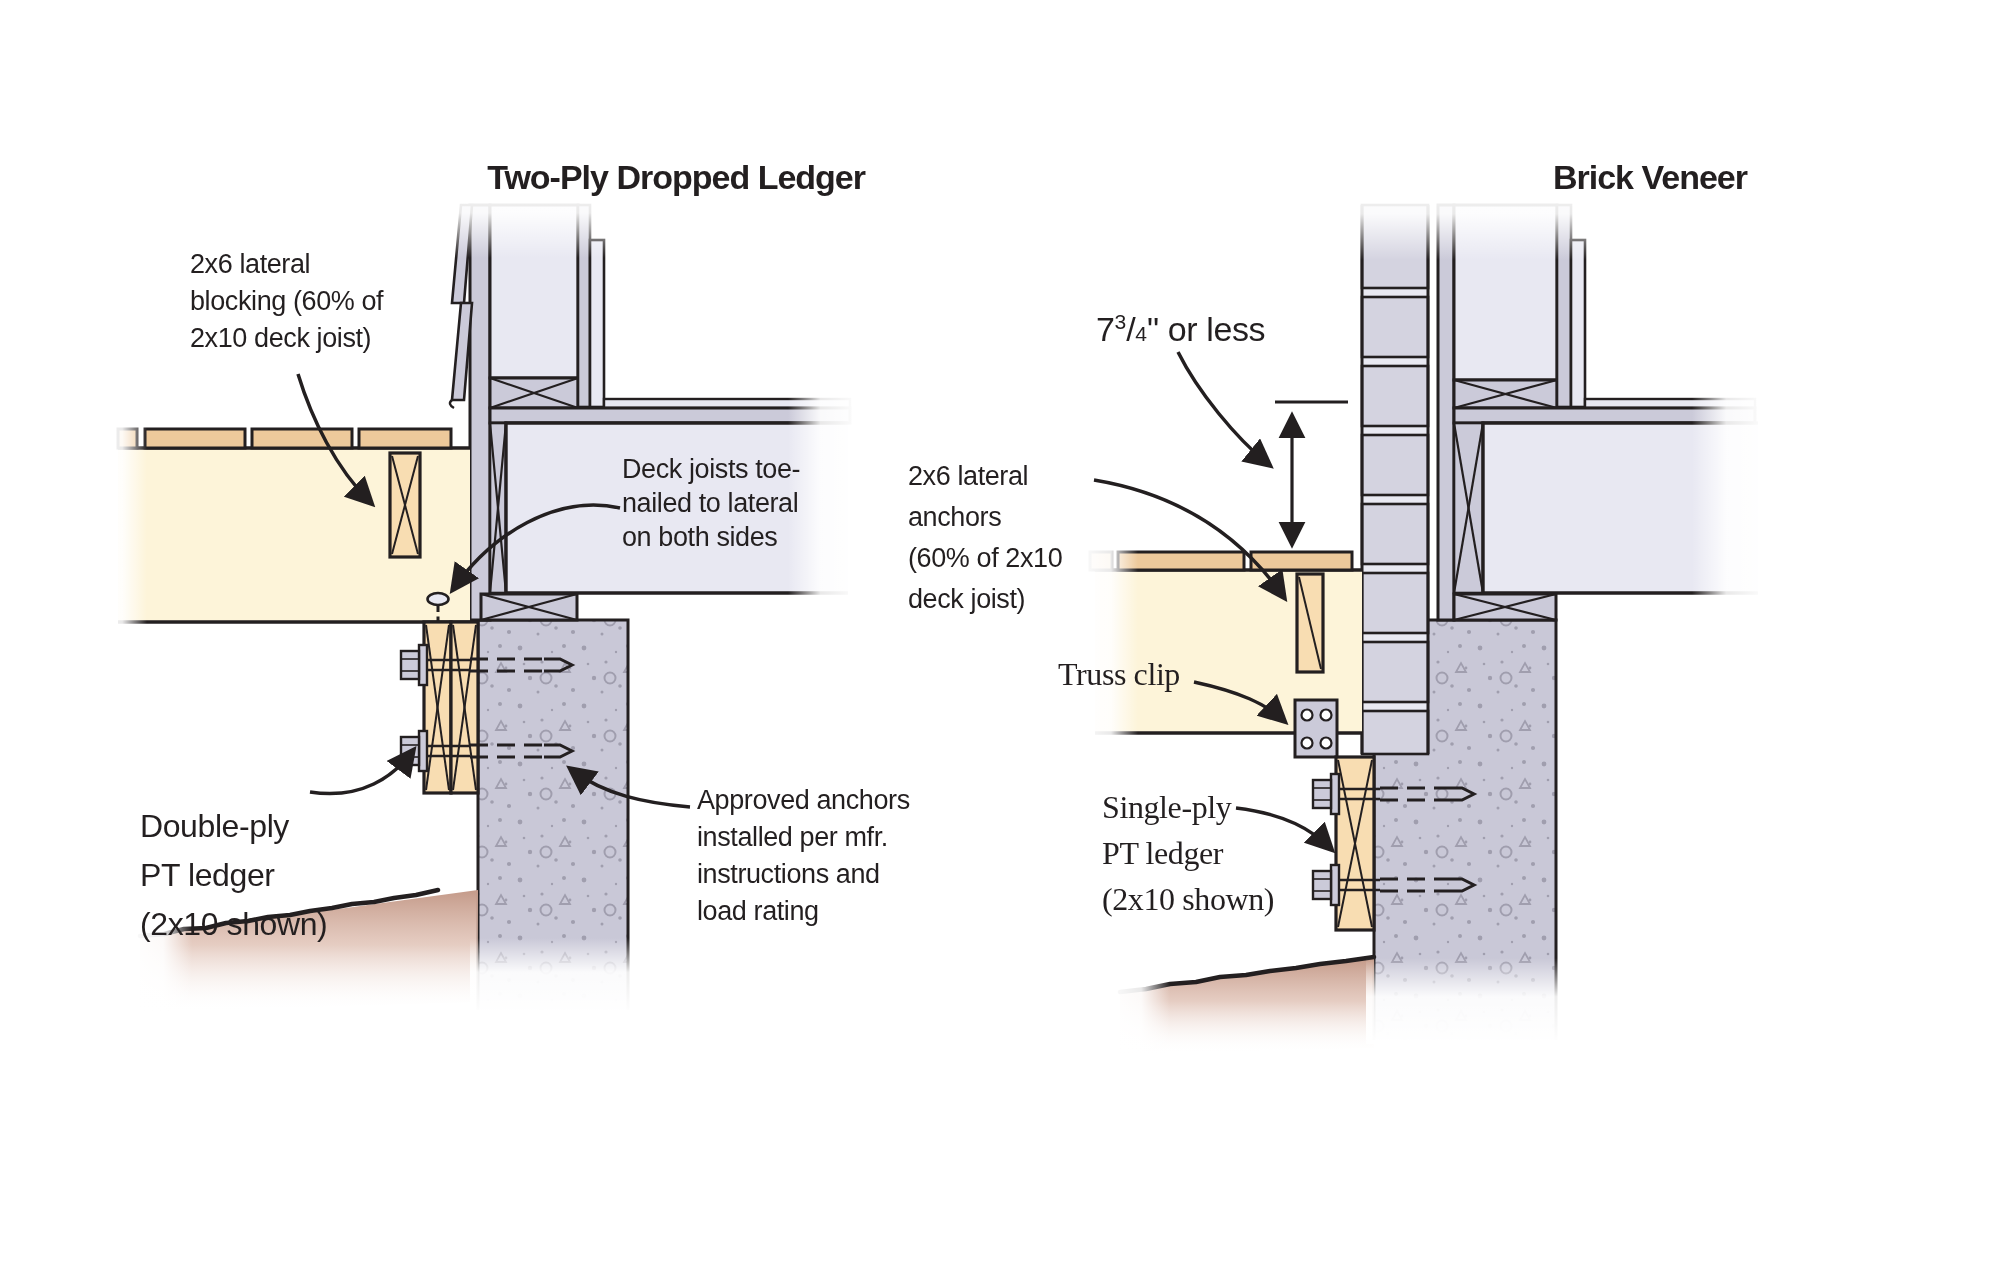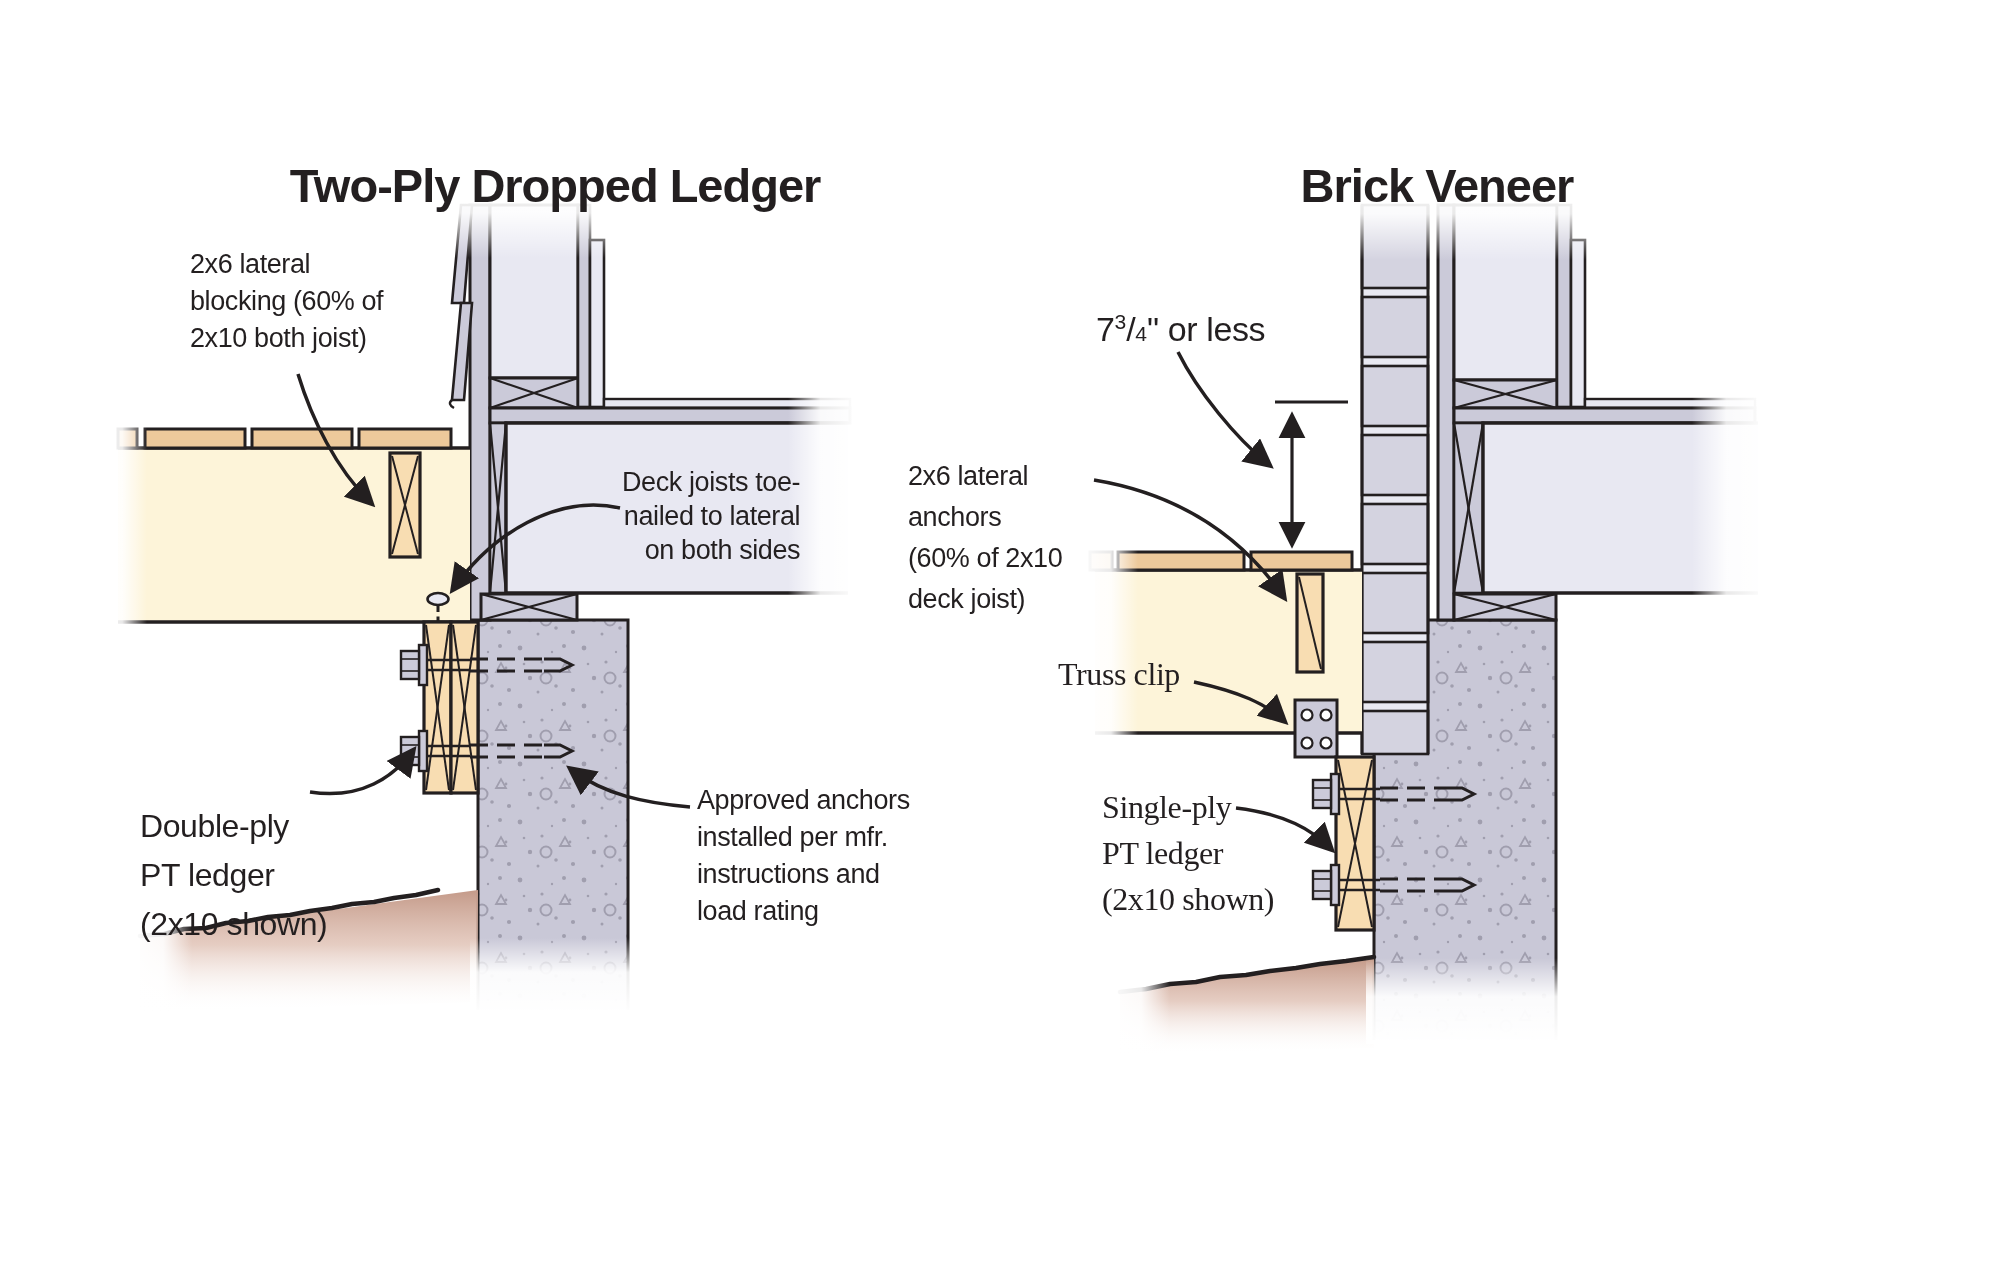--- a/index.html
+++ b/index.html
@@ -1,19 +1,19 @@
 <!DOCTYPE html>
 <html><head>
 <meta charset="utf-8">
 <style>
   html,body{margin:0;padding:0;background:#fff;}
   #canvas{position:relative;width:1999px;height:1265px;background:#fff;overflow:hidden;
           font-family:"Liberation Sans",sans-serif;color:#231f20;}
   #art{position:absolute;left:0;top:0;}
-  .title{position:absolute;width:620px;text-align:center;font-weight:bold;font-size:47px;
+  .title{position:absolute;width:620px;text-align:right;font-weight:bold;font-size:34px;
          letter-spacing:-1px;white-space:nowrap;}
   .label{position:absolute;font-size:27px;line-height:36px;letter-spacing:-0.4px;white-space:nowrap;}
   .label > span{display:block;}
   .lh34{line-height:34px}.lh37{line-height:37px}.lh41{line-height:41px}
   .lh46{line-height:46px}.lh49{line-height:49px}
   .fs32{font-size:32px}.fs34{font-size:34px}
   .dimline > span{display:inline;}
   .dimline sup{font-size:0.62em;vertical-align:super;letter-spacing:0;}
   .dimline sub{font-size:0.62em;vertical-align:baseline;letter-spacing:0;}
 </style>
@@ -309,24 +309,24 @@
     <path d="M1236,808 C1286,814 1312,830 1330,848" marker-end="url(#ah)"></path>
   </g>
 </svg>
 
 <div class="title" style="left:245px;top:158px;">Two-Ply Dropped Ledger</div>
 <div class="title" style="left:1127px;top:158px;">Brick Veneer</div>
 
 <div class="label lh37" style="left:190px;top:246px;">
   <span>2x6 lateral</span>
   <span>blocking (60% of</span>
-  <span>2x10 both joist)</span>
-</div>
-
-<div class="label lh34" style="left:622px;top:465px;text-align:right;">
+  <span>2x10 deck joist)</span>
+</div>
+
+<div class="label lh34" style="left:622px;top:452px;">
   <span>Deck joists toe-</span>
   <span>nailed to lateral</span>
   <span>on both sides</span>
 </div>
 
 <div class="label lh49 fs32" style="left:140px;top:770px;margin-top:32px;">
   <span>Double-ply</span>
   <span>PT ledger</span>
   <span>(2x10 shown)</span>
 </div>

